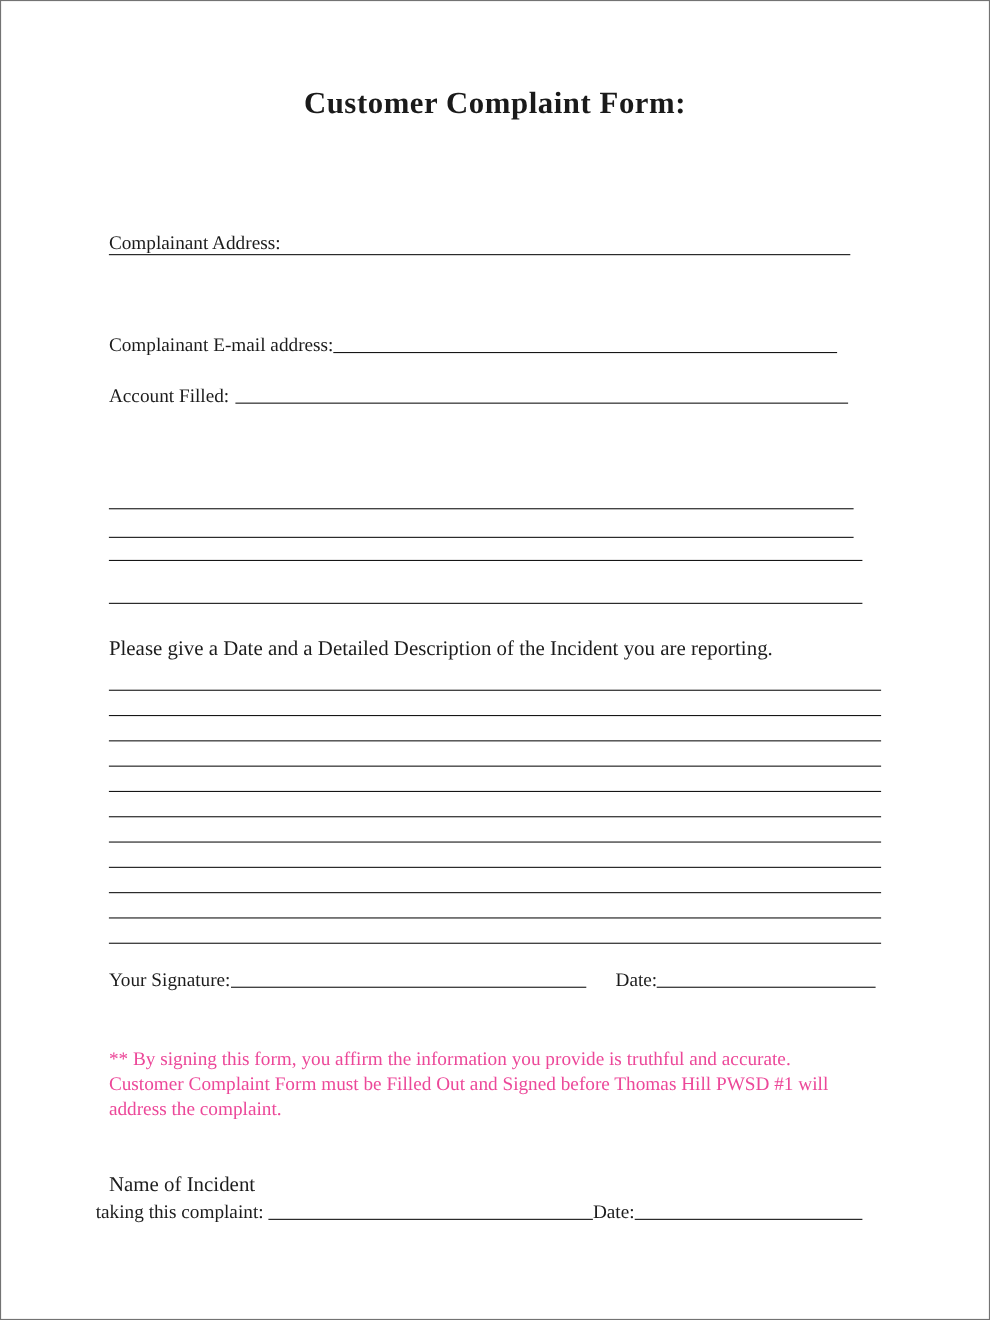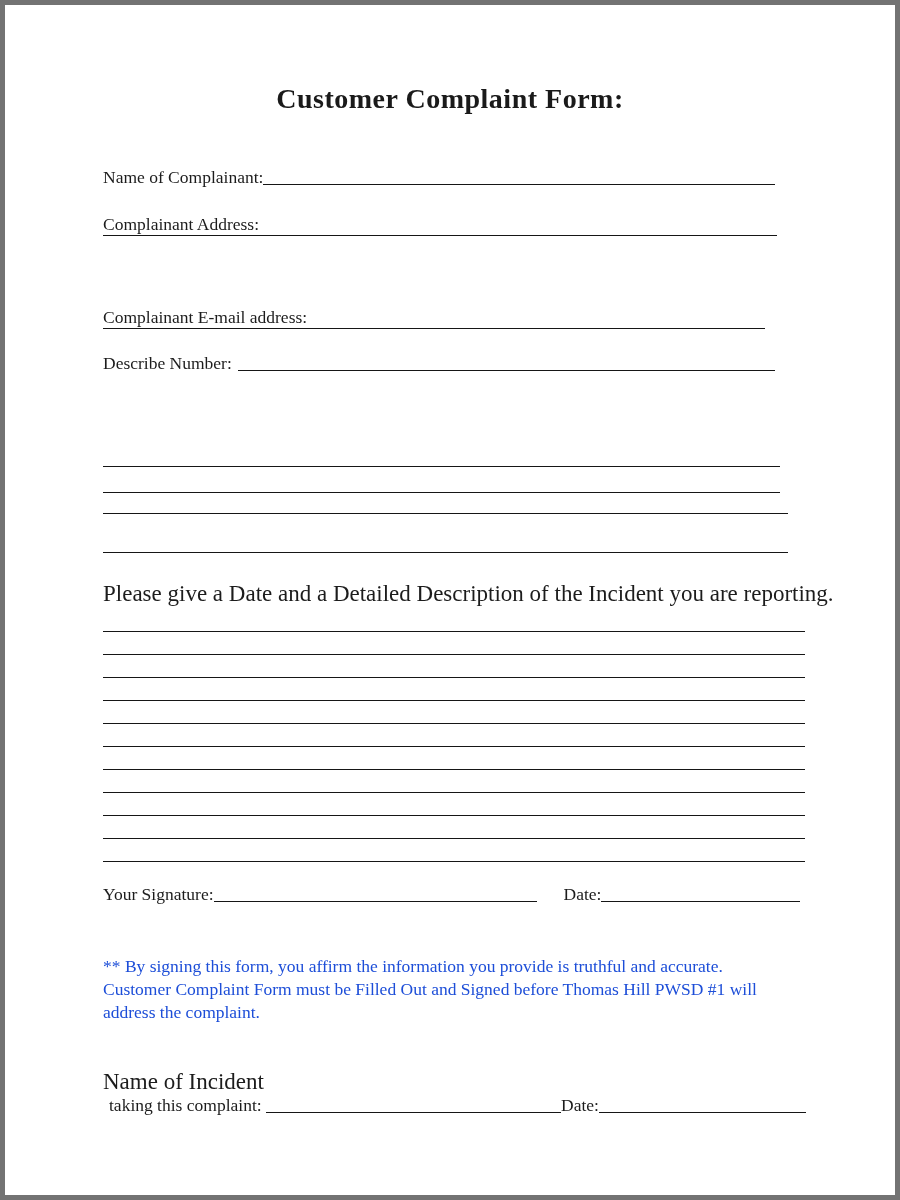--- a/index.html
+++ b/index.html
@@ -5,21 +5,21 @@
   * { margin: 0; padding: 0; box-sizing: border-box; }
   html, body { background: #ffffff; }
   body { font-family: "Liberation Serif", serif; }
 
   .page {
     position: relative;
     width: 900px;
     height: 1200px;
     margin: 0 auto;
     background: #ffffff;
-    border: 5px solid #737373;
+    border: 1px solid #737373;
     color: #1a1a1a;
     overflow: hidden;
   }
 
   .doc-title {
     position: absolute;
     top: 78px;
     left: 0;
     width: 100%;
     text-align: center;
@@ -59,62 +59,58 @@
     left: 98px;
     width: 702px;
   }
   .ruled-group .ruled-line {
     height: 23px;
     border-bottom: 1.7px solid #161616;
   }
 
   .plain-text {
     position: absolute;
-    font-size: 23px;
+    font-size: 19px;
     line-height: 21px;
     color: #1c1c1c;
     white-space: pre;
     text-align: center;
   }
 
   .note {
     position: absolute;
     top: 950px;
     left: 98px;
     width: 706px;
     font-size: 17.5px;
     line-height: 23px;
-    color: #1d4ed8;
+    color: #ec4899;
   }
 </style>
 </head>
 <body>
 
 <div class="page">
 
   <div class="doc-title">Customer Complaint Form:</div>
 
-  <div class="row" style="top:162px; left:98px; width:672px;">
-    <span class="lbl">Name of Complainant:</span>
-    <span class="fill"></span>
-  </div>
 
   <div class="row" style="top:209px; left:98px; width:674px;flex-direction:column;">
     <span class="lbl">Complainant Address:</span>
     <span class="fill"></span>
   </div>
 
 
-  <div class="row" style="top:302px; left:98px; width:662px;flex-direction:column;">
+  <div class="row" style="top:302px; left:98px; width:662px;">
     <span class="lbl">Complainant E-mail address:</span>
     <span class="fill"></span>
   </div>
 
   <div class="row" style="top:348px; left:98px; width:672px;">
-    <span class="lbl">Describe Number:</span>
+    <span class="lbl">Account Filled:</span>
     <span class="fill gap"></span>
   </div>
 
   <div class="rule" style="top:461px; left:98px; width:677px;"></div>
   <div class="rule" style="top:487px; left:98px; width:677px;"></div>
 
   <div class="row" style="top:508px; left:98px; width:685px;">
     <span class="fill"></span>
   </div>
   <div class="rule" style="top:547px; left:98px; width:685px;"></div>
@@ -144,20 +140,20 @@
   </div>
 
   <div class="note">
     <div>** By signing this form, you affirm the information you provide is truthful and accurate.</div>
     <div>Customer Complaint Form must be Filled Out and Signed before Thomas Hill PWSD #1 will</div>
     <div>address the complaint.</div>
   </div>
 
   <div class="plain-text" style="top:1066px; left:98px;">Name of Incident</div>
 
-  <div class="row" style="top:1090px; left:104px; width:697px;">
+  <div class="row" style="top:1090px; left:86px; width:697px;">
     <span class="lbl">taking this complaint: </span>
     <span class="fill fixed" style="width:295px;"></span>
     <span class="lbl">Date:</span>
     <span class="fill"></span>
   </div>
 
 </div>
 
 </body></html>

